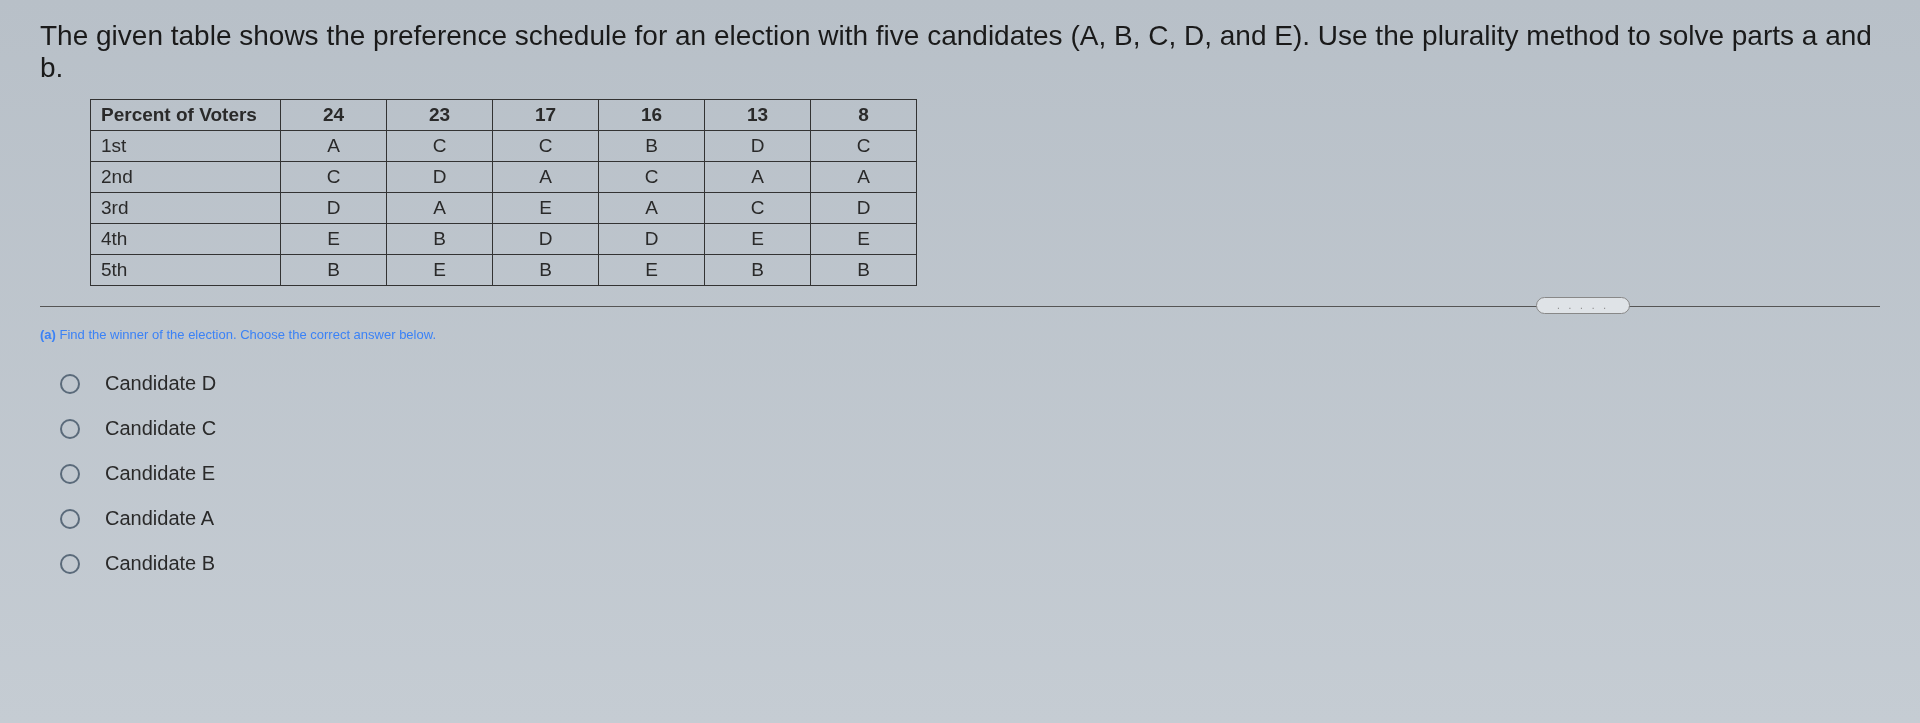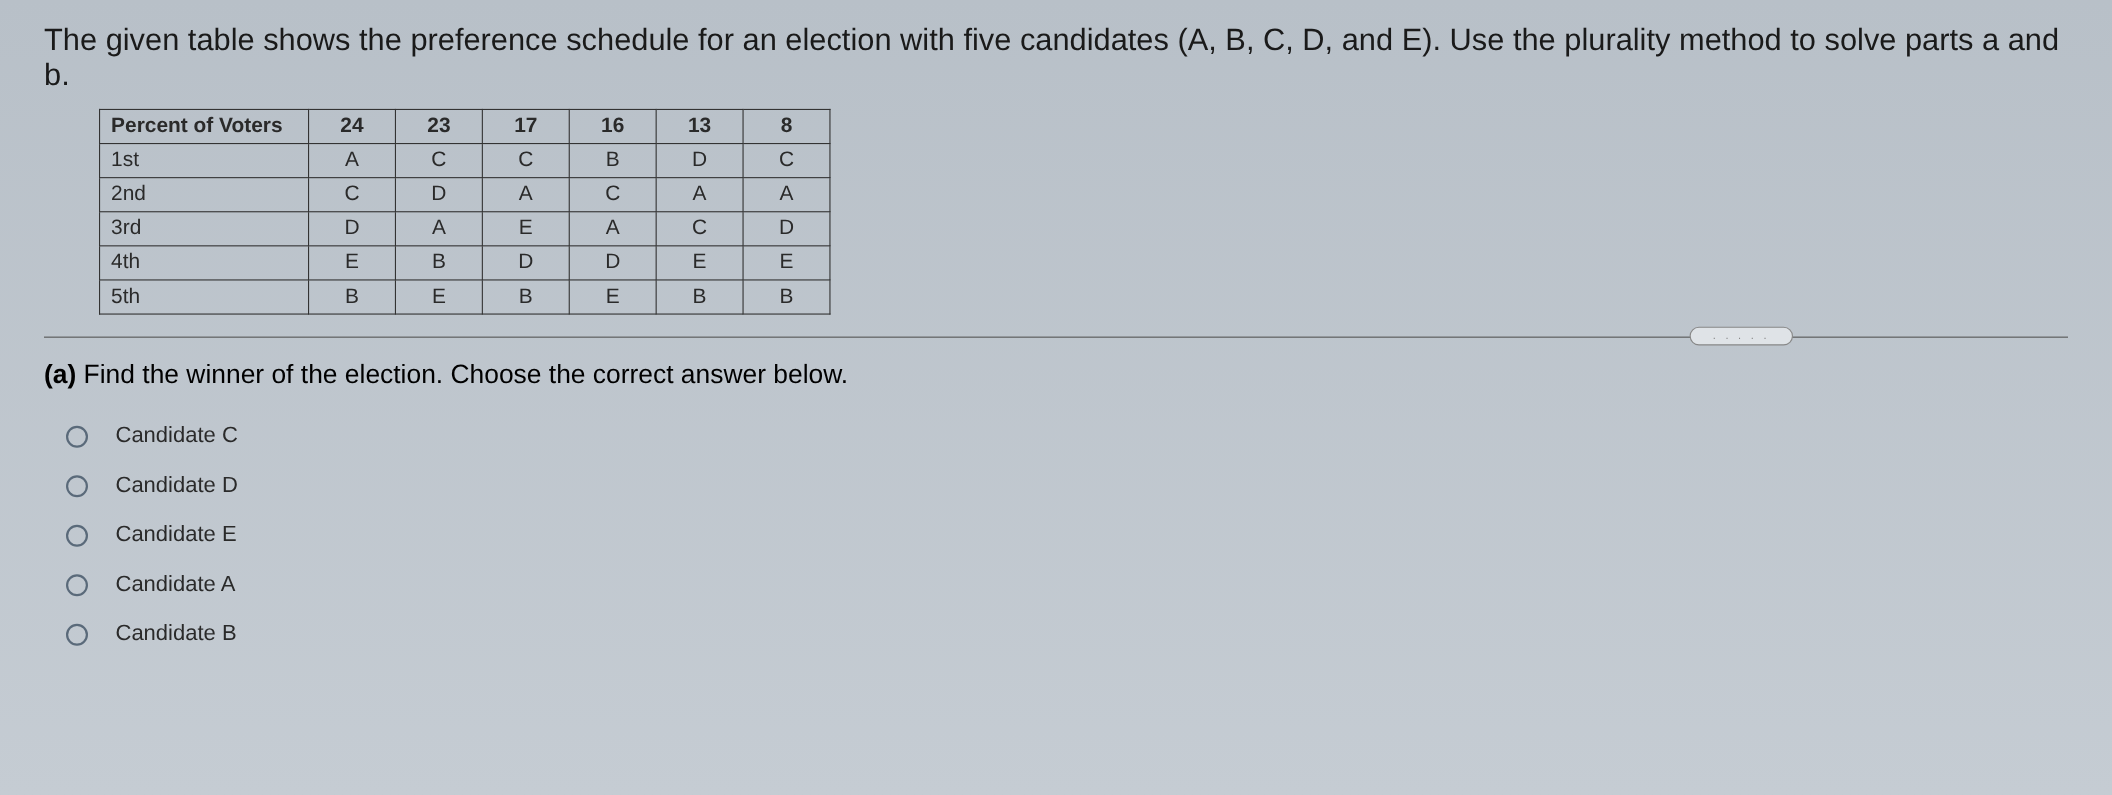--- a/index.html
+++ b/index.html
@@ -36,21 +36,21 @@
     .row-header {
       width: 190px;
       text-align: left;
       padding-left: 10px;
       font-weight: normal;
     }
     .col-header {
       font-weight: bold;
     }
     .data-col {
-      width: 79px;
+      width: 106px;
     }
     .first-header {
       font-weight: bold;
     }
     .divider-container {
       position: relative;
       margin: 15px 0;
     }
     .divider {
       border: none;
@@ -63,24 +63,24 @@
       top: -9px;
       background: #dfe3e7;
       border: 1px solid #888;
       border-radius: 10px;
       padding: 2px 20px;
       font-size: 10px;
       letter-spacing: 3px;
       color: #888;
     }
     .part-a {
-      font-size: 24px;
+      font-size: 13px;
       margin-top: 20px;
       margin-bottom: 30px;
-      color: #000000;
+      color: #3b82f6;
     }
     .part-a-label {
       font-weight: bold;
     }
     .choices {
       margin-left: 20px;
     }
     .choice {
       display: flex;
       align-items: center;
@@ -170,28 +170,28 @@
   <div class="pill">. . . . .</div>
 </div>
 
 <div class="part-a">
   <span class="part-a-label">(a)</span><span> Find the winner of the election. Choose the correct answer below.</span>
 </div>
 
 <div class="choices">
   <div class="choice">
     <div class="radio"></div>
+    <div class="choice-label">Candidate D</div>
+  </div>
+  <div class="choice">
+    <div class="radio"></div>
     <div class="choice-label">Candidate C</div>
   </div>
   <div class="choice">
     <div class="radio"></div>
-    <div class="choice-label">Candidate D</div>
-  </div>
-  <div class="choice">
-    <div class="radio"></div>
     <div class="choice-label">Candidate E</div>
   </div>
   <div class="choice">
     <div class="radio"></div>
     <div class="choice-label">Candidate A</div>
   </div>
   <div class="choice">
     <div class="radio"></div>
     <div class="choice-label">Candidate B</div>
   </div>

